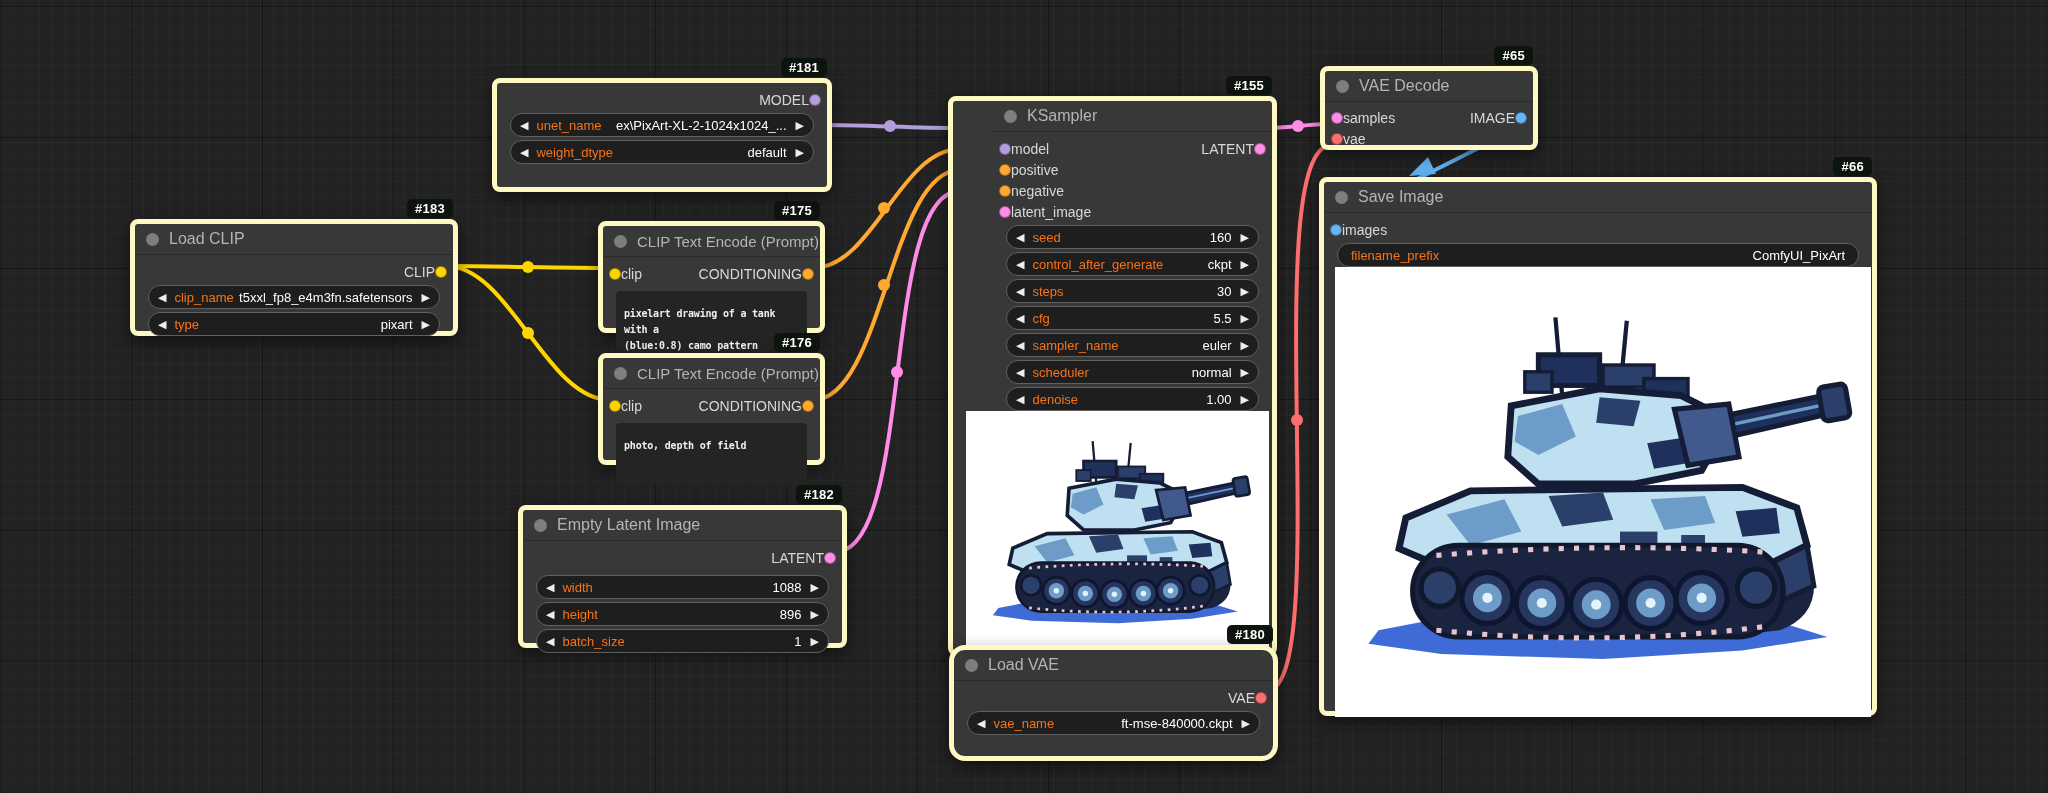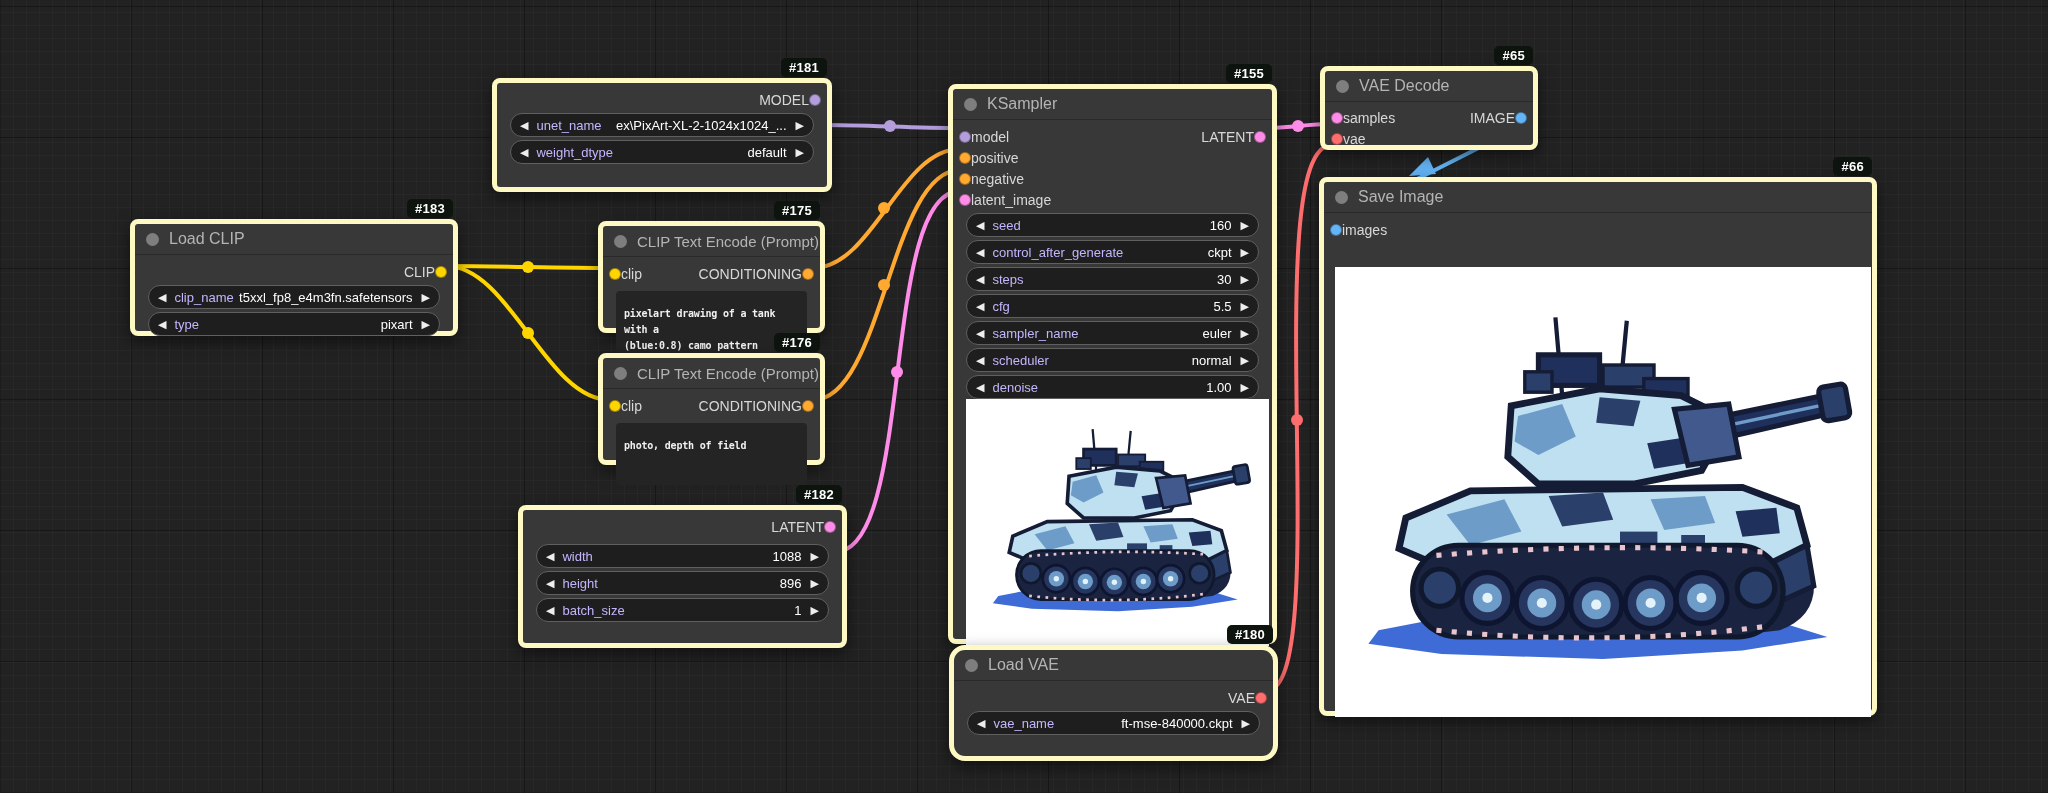--- a/index.html
+++ b/index.html
@@ -33,21 +33,21 @@
   .port{display:flex;align-items:center;}
   .dot{width:12px;height:12px;border-radius:50%;flex:0 0 auto;border:1px solid rgba(0,0,0,.35);box-sizing:border-box;}
   .dot-model{background:var(--c-model);} .dot-clip{background:var(--c-clip);}
   .dot-cond{background:var(--c-conditioning);} .dot-latent{background:var(--c-latent);}
   .dot-vae{background:var(--c-vae);} .dot-image{background:var(--c-image);}
   .widget{
     height:24px;margin:3px 13px;background:#1e1e1e;border:1px solid #606060;border-radius:13px;
     display:flex;align-items:center;padding:0 9px;font-size:13px;box-sizing:border-box;
   }
   .w-arrow{color:#eeeeee;font-size:11px;line-height:1;flex:0 0 auto;}
-  .w-label{color:#c4b5fd;margin-left:8px;white-space:nowrap;}
+  .w-label{color:#f97316;margin-left:8px;white-space:nowrap;}
   .w-value{margin-left:auto;color:#ffffff;margin-right:9px;white-space:nowrap;overflow:hidden;}
   .widget.no-arrows .w-label{margin-left:4px;}
   .widget.no-arrows .w-value{margin-right:4px;}
   .prompt{
     margin:7px 13px;background:#242424;border-radius:4px;padding:15px 8px;
     font-family:"DejaVu Sans Mono",monospace;font-size:10px;font-weight:bold;letter-spacing:-.2px;
     color:#f0f0f0;white-space:pre-wrap;height:32px;line-height:1.6;
   }
   .preview{
     position:absolute;background:#ffffff;display:flex;align-items:center;justify-content:center;
@@ -227,20 +227,24 @@
         <span>CONDITIONING</span>
         <span class="dot dot-cond"></span>
       </span>
     </div>
   </div>
   <div class="prompt">photo, depth of field</div>
 </div>
 
 <div class="node" style="left:518px;top:505px;width:329px;height:143px;">
   <div class="badge">#182</div>
+  <div class="node-header">
+    <span class="collapse-dot"></span>
+    <span class="node-title">Empty Latent Image</span>
+  </div>
   <div class="slots">
     <div class="slot-row">
         <span></span>
       <span class="port">
         <span>LATENT</span>
         <span class="dot dot-latent"></span>
       </span>
     </div>
   </div>
   <div class="spacer4"></div>
@@ -257,21 +261,21 @@
     <span class="w-arrow">▶</span>
   </div>
   <div class="widget">
     <span class="w-arrow">◀</span>
     <span class="w-label">batch_size</span>
     <span class="w-value">1</span>
     <span class="w-arrow">▶</span>
   </div>
 </div>
 
-<div class="node" style="left:948px;top:84px;width:329px;height:560px;">
+<div class="node" style="left:948px;top:96px;width:329px;height:560px;padding-left:40px;">
   <div class="badge">#155</div>
   <div class="node-header">
     <span class="collapse-dot"></span>
     <span class="node-title">KSampler</span>
   </div>
   <div class="slots">
     <div class="slot-row">
       <span class="port">
         <span class="dot dot-model"></span>
         <span>model</span>
@@ -405,18 +409,22 @@
     <span class="node-title">Save Image</span>
   </div>
   <div class="slots">
     <div class="slot-row">
       <span class="port">
         <span class="dot dot-image"></span>
         <span>images</span>
       </span>
     </div>
   </div>
+  <div class="widget no-arrows">
+    <span class="w-label">filename_prefix</span>
+    <span class="w-value">ComfyUI_PixArt</span>
+  </div>
   <div class="preview" style="left:11px;top:85px;width:536px;height:450px;">
     <svg width="510" height="391" viewBox="0 0 300 230">
         <use href="#tank-art"></use>
       </svg>
   </div>
 </div>
 
 </body></html>

